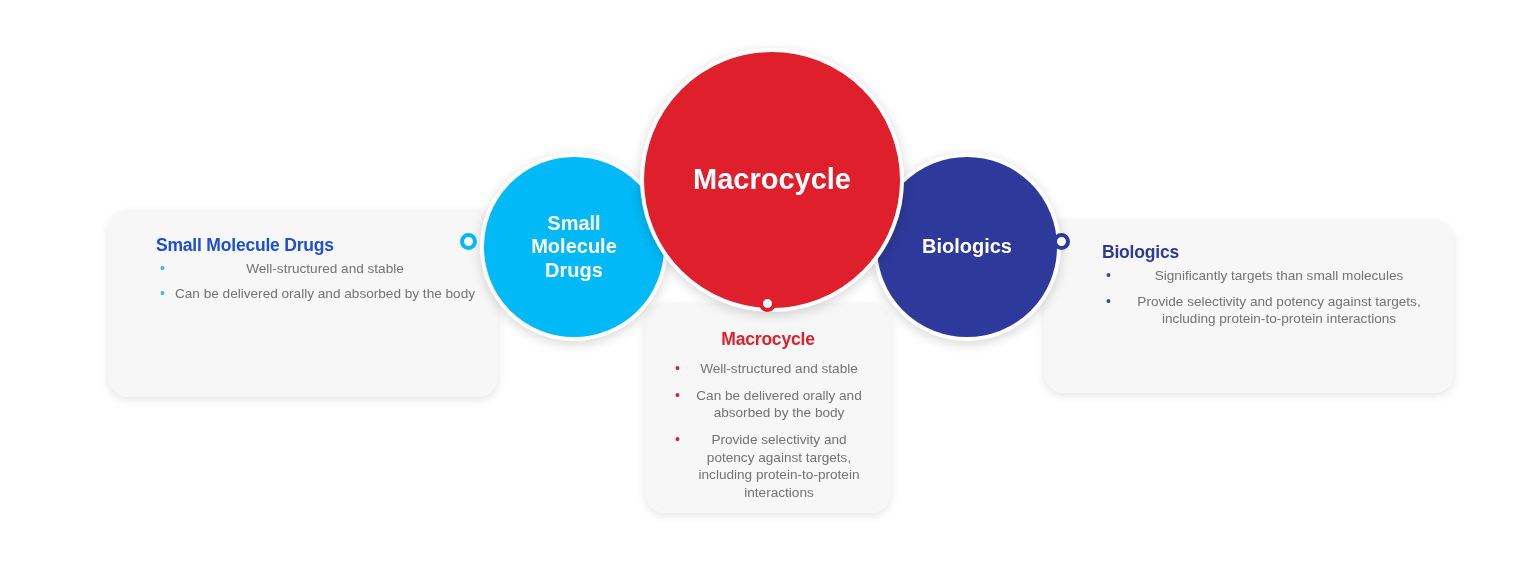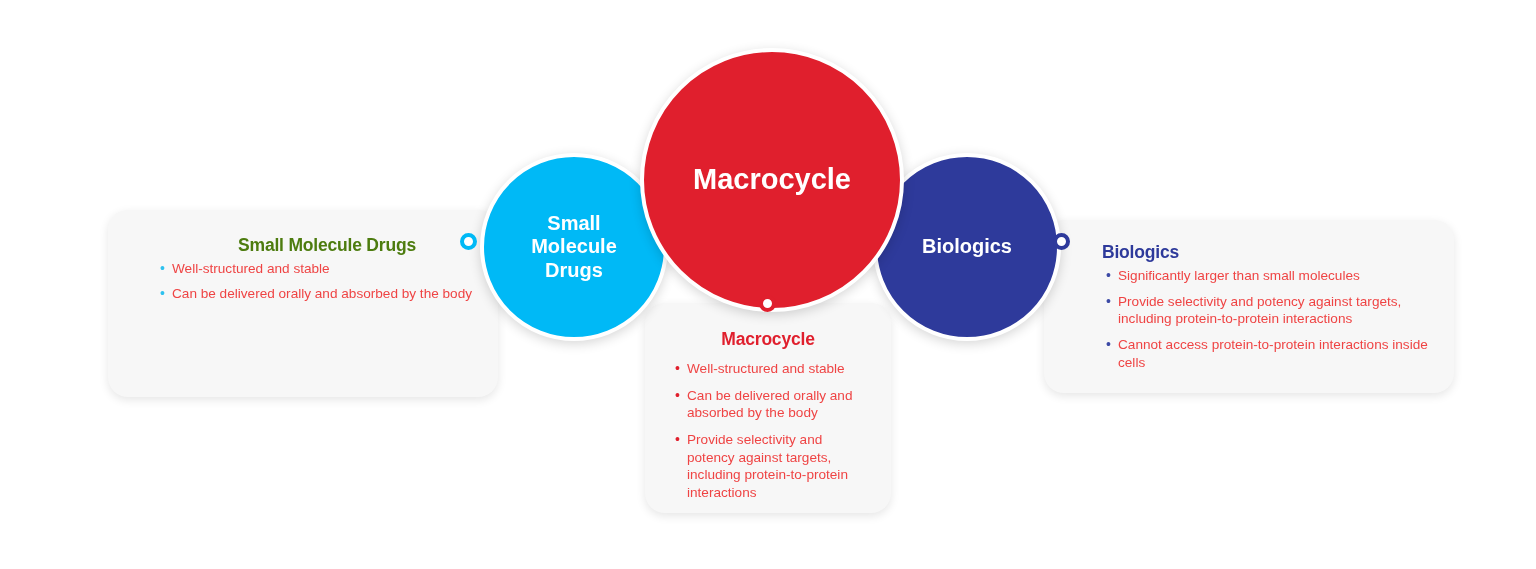--- a/index.html
+++ b/index.html
@@ -32,36 +32,37 @@
   .card-middle { left: 645px;  top: 303px; width: 246px; height: 210px; }
   .card-right  { left: 1044px; top: 220px; width: 410px; height: 173px; }
 
   .card-title {
     font-size: 17.5px;
     font-weight: bold;
     letter-spacing: -0.2px;
     margin: 0;
     line-height: 1.2;
   }
-  .card-left .card-title   { color: #4d7c0f; padding: 25px 0 4px 48px; text-align: center; }
+  .card-left .card-title   { color: #1d4ed8; padding: 25px 0 4px 48px; }
   .card-middle .card-title { color: #e01f2d; padding: 26px 0 10px 0; text-align: center; }
   .card-right .card-title  { color: #2e3a9b; padding: 22px 0 4px 58px; }
 
   ul.bullets {
     list-style: none;
     margin: 0;
     padding: 0;
   }
   ul.bullets li {
     position: relative;
-    color: #ef4444;
+    color: #737373;
     font-size: 13.6px;
     line-height: 1.30;
     margin-bottom: 7px;
     padding-left: 12px;
+    text-align: center;
   }
   ul.bullets li::before {
     content: "\2022";
     position: absolute;
     left: 0;
     top: -1px;
     font-size: 14px;
     line-height: 1.30;
   }
   .card-left ul.bullets   { padding: 0 20px 0 52px; }
@@ -145,23 +146,22 @@
     <ul class="bullets">
       <li>Well-structured and stable</li>
       <li>Can be delivered orally and absorbed by the body</li>
       <li>Provide selectivity and potency against targets, including protein-to-protein interactions</li>
     </ul>
   </div>
 
   <div class="card card-right">
     <h3 class="card-title">Biologics</h3>
     <ul class="bullets">
-      <li>Significantly larger than small molecules</li>
+      <li>Significantly targets than small molecules</li>
       <li>Provide selectivity and potency against targets, including protein-to-protein interactions</li>
-      <li>Cannot access protein-to-protein interactions inside cells</li>
     </ul>
   </div>
 
   <div class="circle circle-small-molecule">
     <span class="circle-label">Small<br>Molecule<br>Drugs</span>
   </div>
 
   <div class="circle circle-biologics">
     <span class="circle-label">Biologics</span>
   </div>

